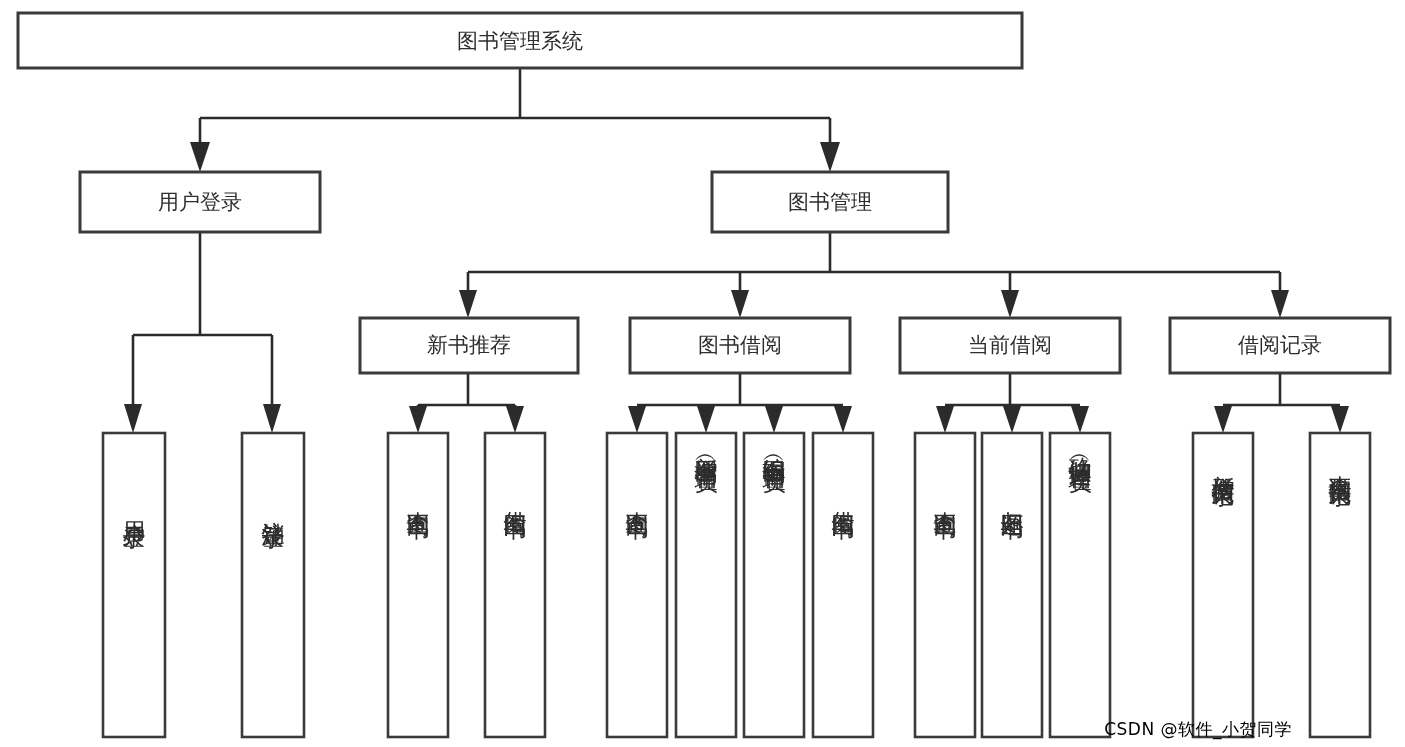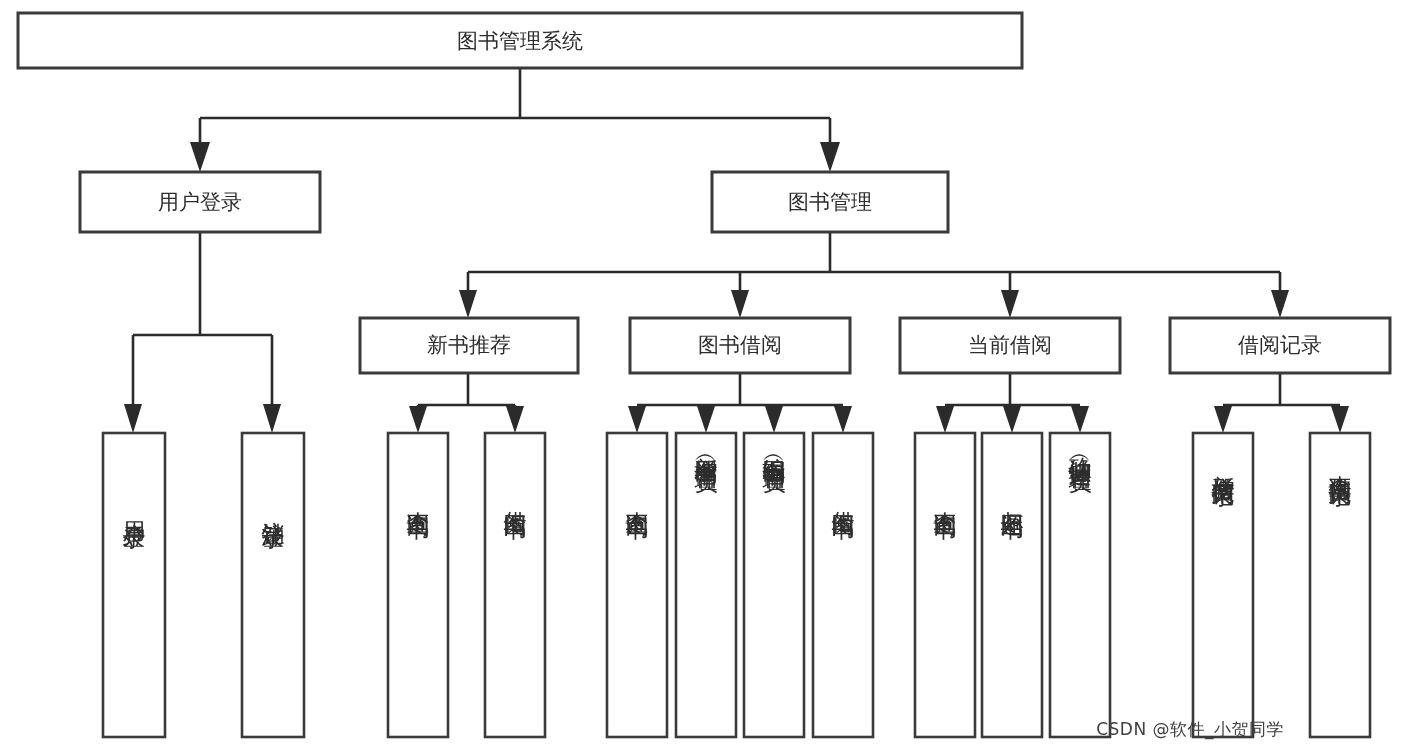--- a/index.html
+++ b/index.html
@@ -67,25 +67,25 @@
     font-family: "DejaVu Sans", "Liberation Sans", sans-serif;
     font-size: 23px;
     line-height: 1.08;
     letter-spacing: 2px;
     color: #2d2d2d;
     white-space: nowrap;
     text-align: center;
   }
   .watermark {
     position: absolute;
-    right: 14px;
+    right: 6px;
     bottom: 6px;
     font-family: "DejaVu Sans", "Liberation Sans", sans-serif;
     font-size: 17px;
-    color: #404040;
+    color: #000000;
     letter-spacing: 0.5px;
     white-space: nowrap;
     user-select: none;
   }
 </style>
 </head>
 <body>
 
 <div id="diagram-root">
 

